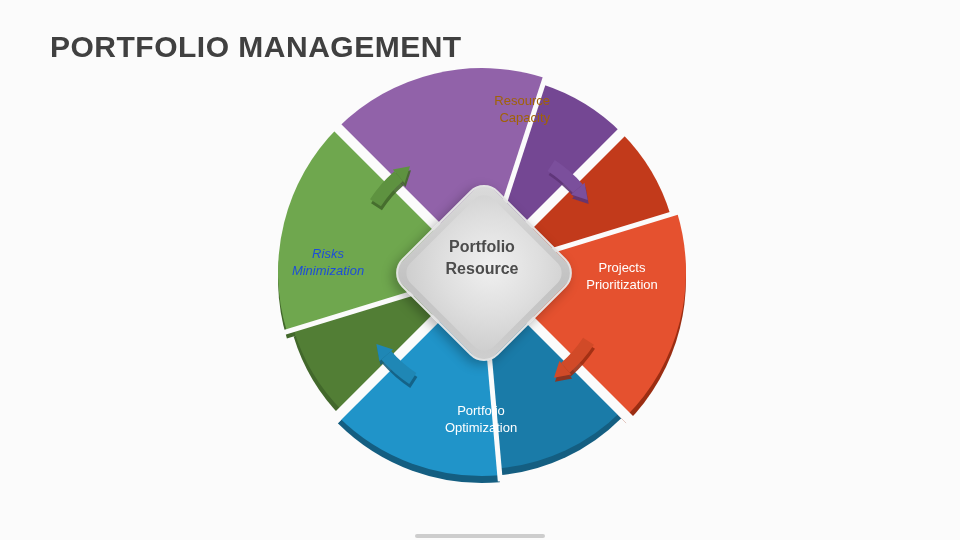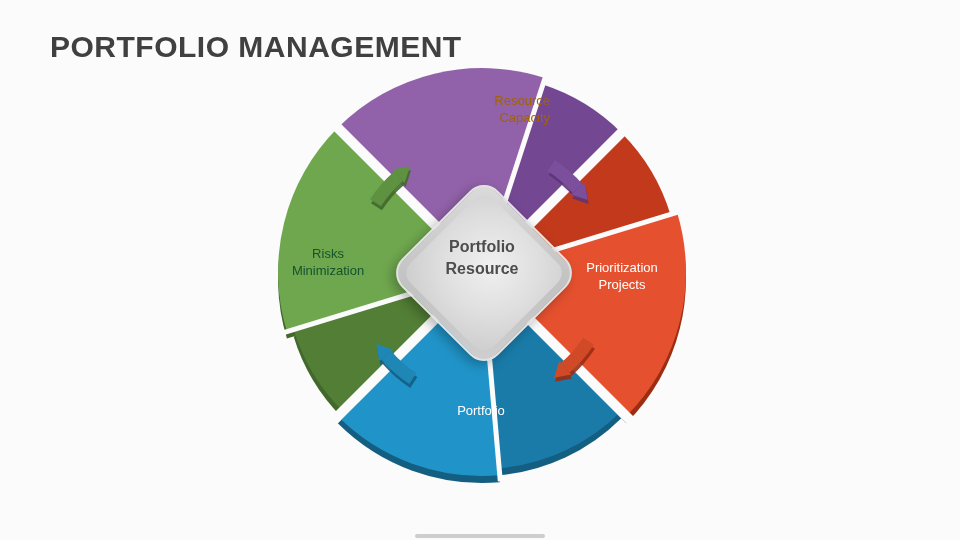--- a/index.html
+++ b/index.html
@@ -127,25 +127,26 @@
   <div class="center-label" style="color: rgb(76, 76, 76);">
     <span>Portfolio</span>
     <span>Resource</span>
   </div>
 
   <div class="seg-label label-resource" style="color: #a16207; text-align: right;">
     <span>Resource</span>
     <span>Capacity</span>
   </div>
   <div class="seg-label label-projects" style="color: rgb(255, 255, 255);">
+    <span>Projects</span>
     <span>Prioritization</span>
-    <span>Projects</span>
   </div>
   <div class="seg-label label-portfolio" style="color: rgb(255, 255, 255);">
     <span>Portfolio</span>
+    <span>Optimization</span>
   </div>
-  <div class="seg-label label-risks" style="color: #14532d;">
+  <div class="seg-label label-risks" style="color: #1d4ed8; font-style: italic;">
     <span>Risks</span>
     <span>Minimization</span>
   </div>
 
   <div class="bottom-strip"></div>
 </div>
 
 </body></html>

